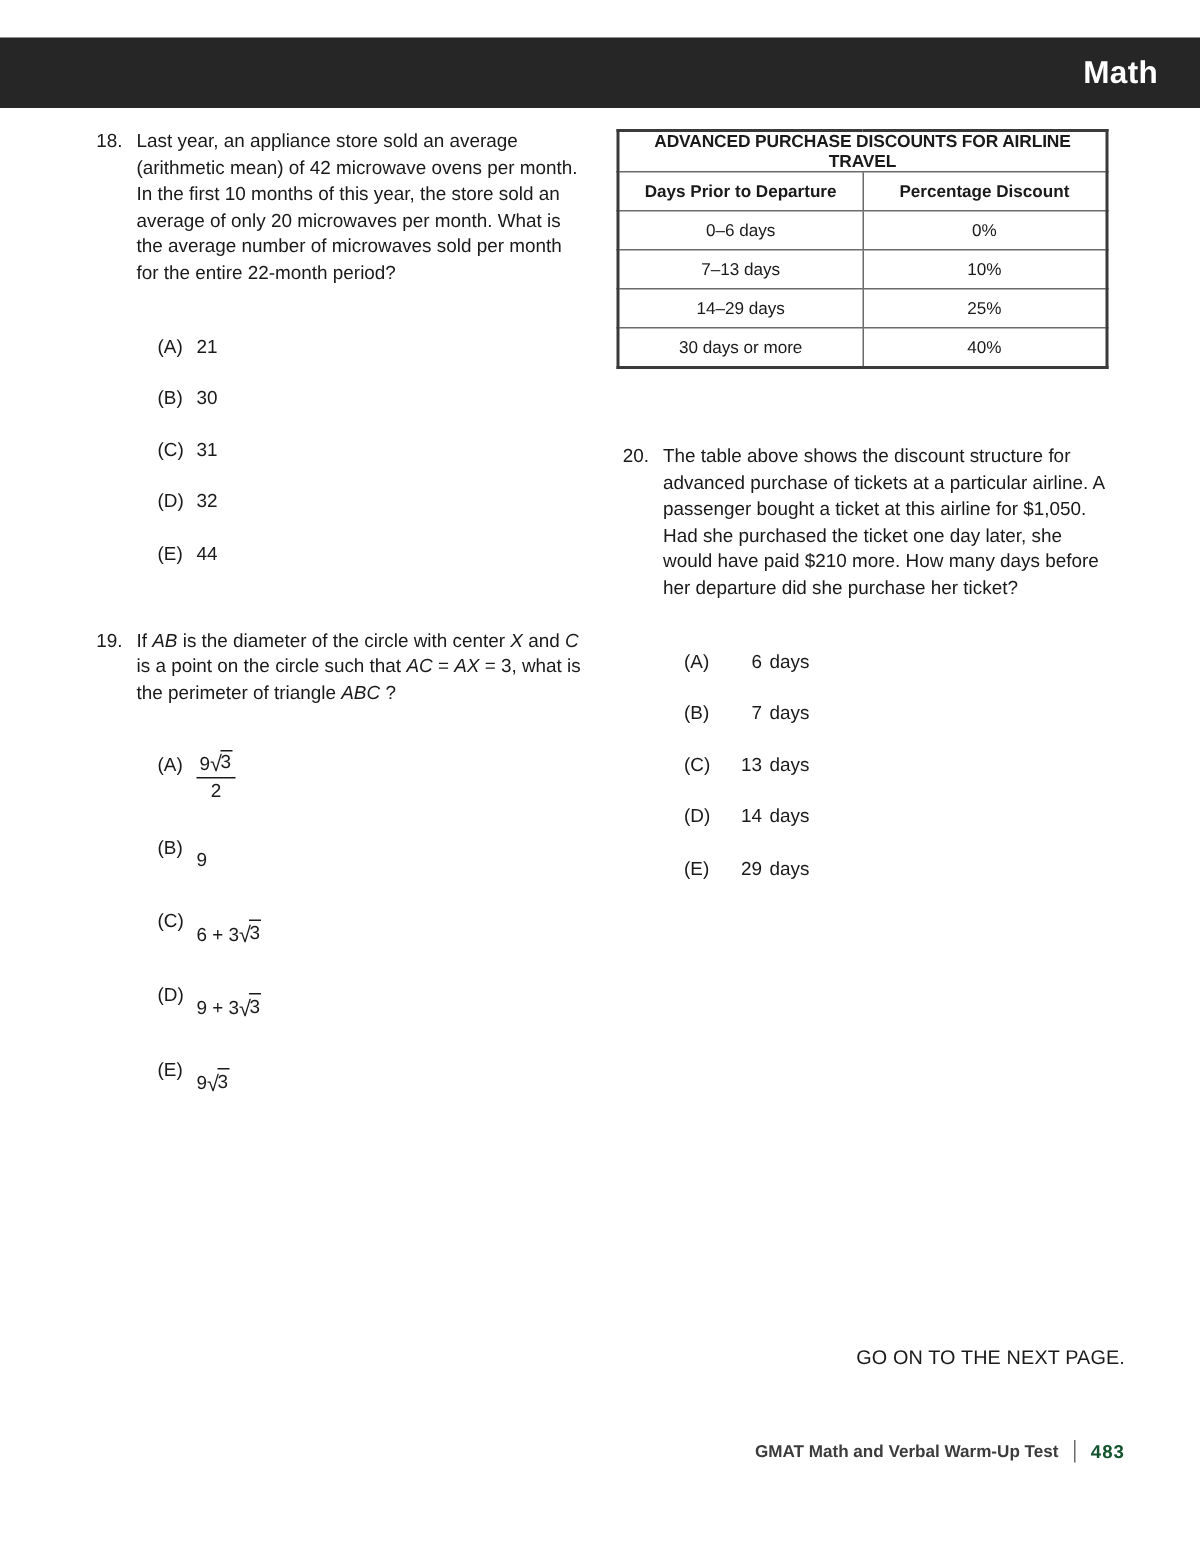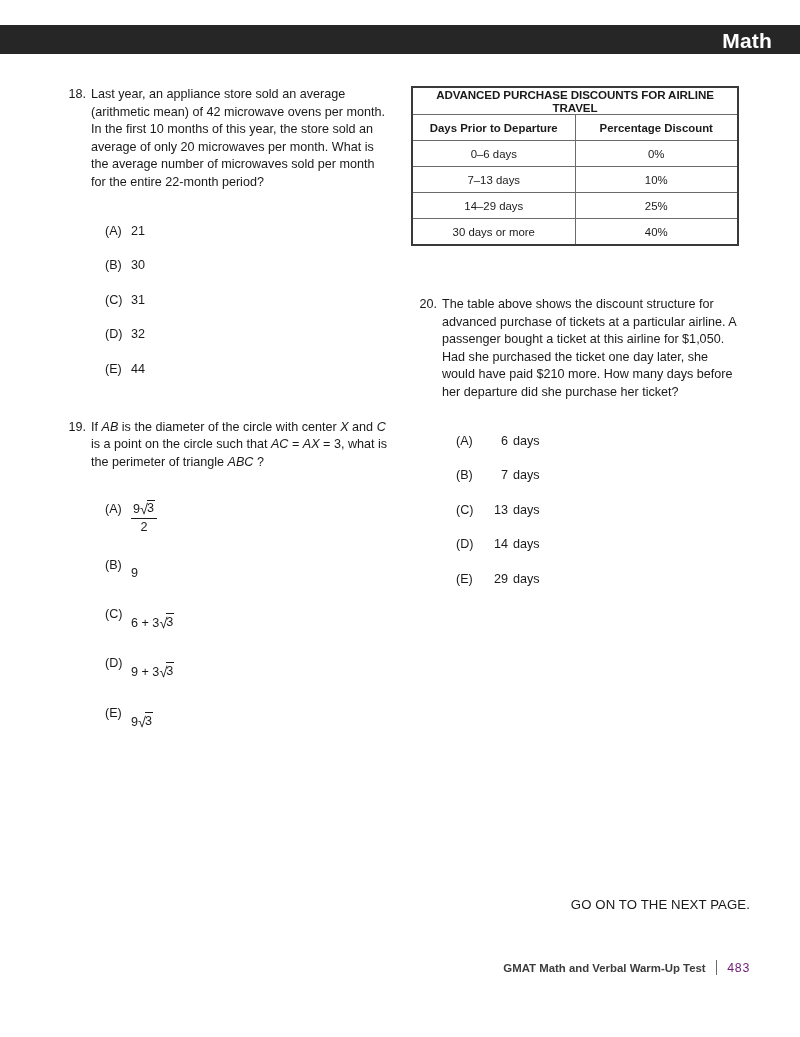--- a/index.html
+++ b/index.html
@@ -16,21 +16,21 @@
     color: #1a1a1a;
     overflow: hidden;
   }
 
   
   .header-band {
     position: absolute;
     left: 0;
     top: 25px;
     width: 800px;
-    height: 29px;
+    height: 47px;
     background: #262626;
   }
   .header-title {
     position: absolute;
     right: 28px;
     top: 50%;
     transform: translateY(-50%);
     color: #ffffff;
     font-size: 21px;
     font-weight: bold;
@@ -55,21 +55,21 @@
   
   .question {
     position: relative;
     margin-bottom: 0;
   }
   .q-num {
     position: absolute;
     left: 0;
     top: 0;
     width: 26px;
-    text-align: right;
+    text-align: center;
     font-size: 12.6px;
     line-height: 17.6px;
   }
   .q-body {
     margin-left: 31px;
     font-size: 12.6px;
     line-height: 17.6px;
   }
   .q-body i { font-style: italic; }
 
@@ -197,23 +197,23 @@
     color: #3c3c3c;
   }
   .footer-rule {
     width: 1.6px;
     height: 15px;
     background: #6b6b6b;
     margin: 0 10px;
   }
   .footer-page {
     font-size: 12.4px;
-    font-weight: normal;
+    font-weight: bold;
     letter-spacing: 0.7px;
-    color: #701a75;
+    color: #14532d;
   }
 
   .sp-q19 { margin-top: 40px; }
   .sp-q20 { margin-top: 50px; }
 </style>
 </head>
 <body>
 
 <div class="page">
 

